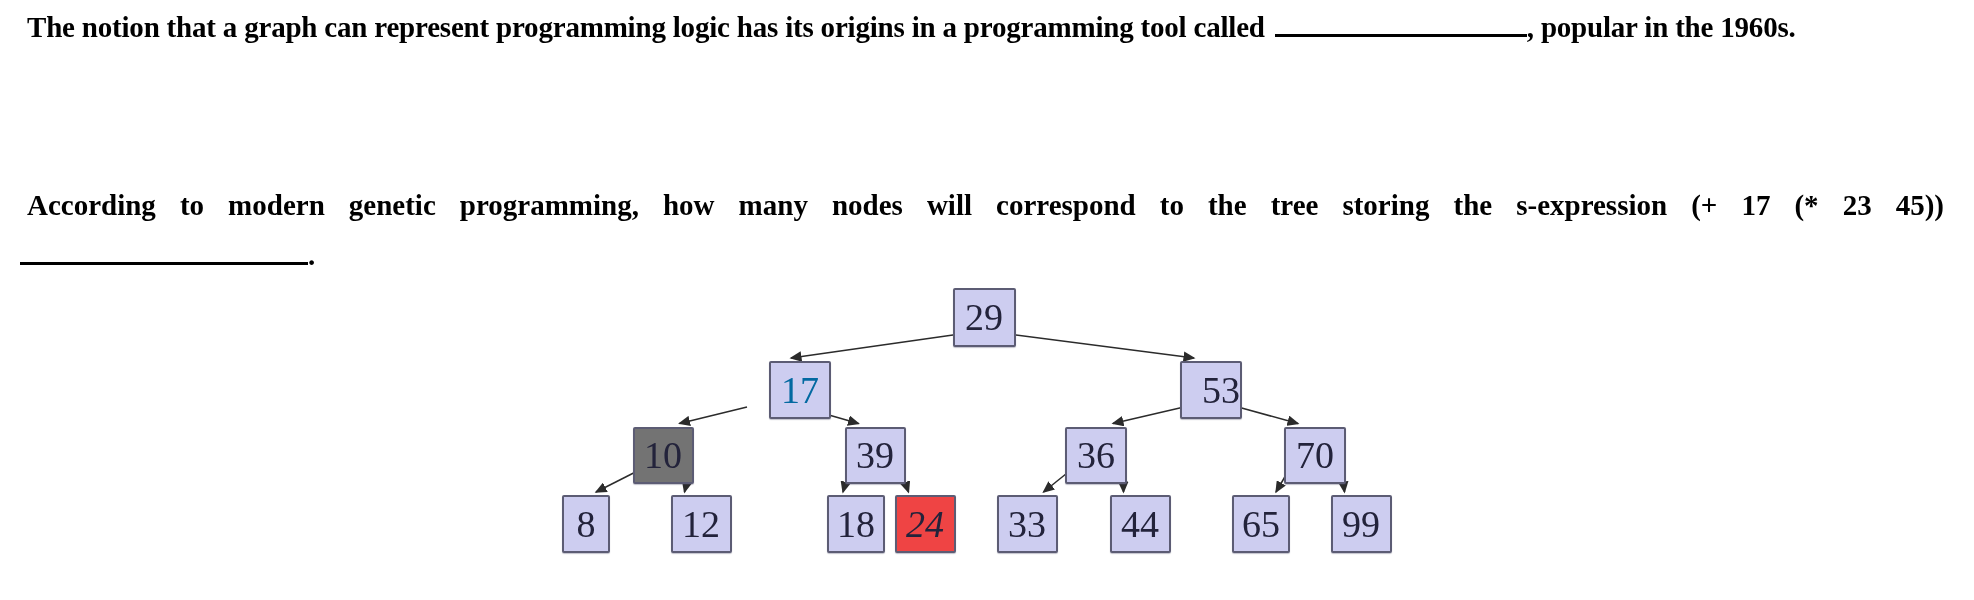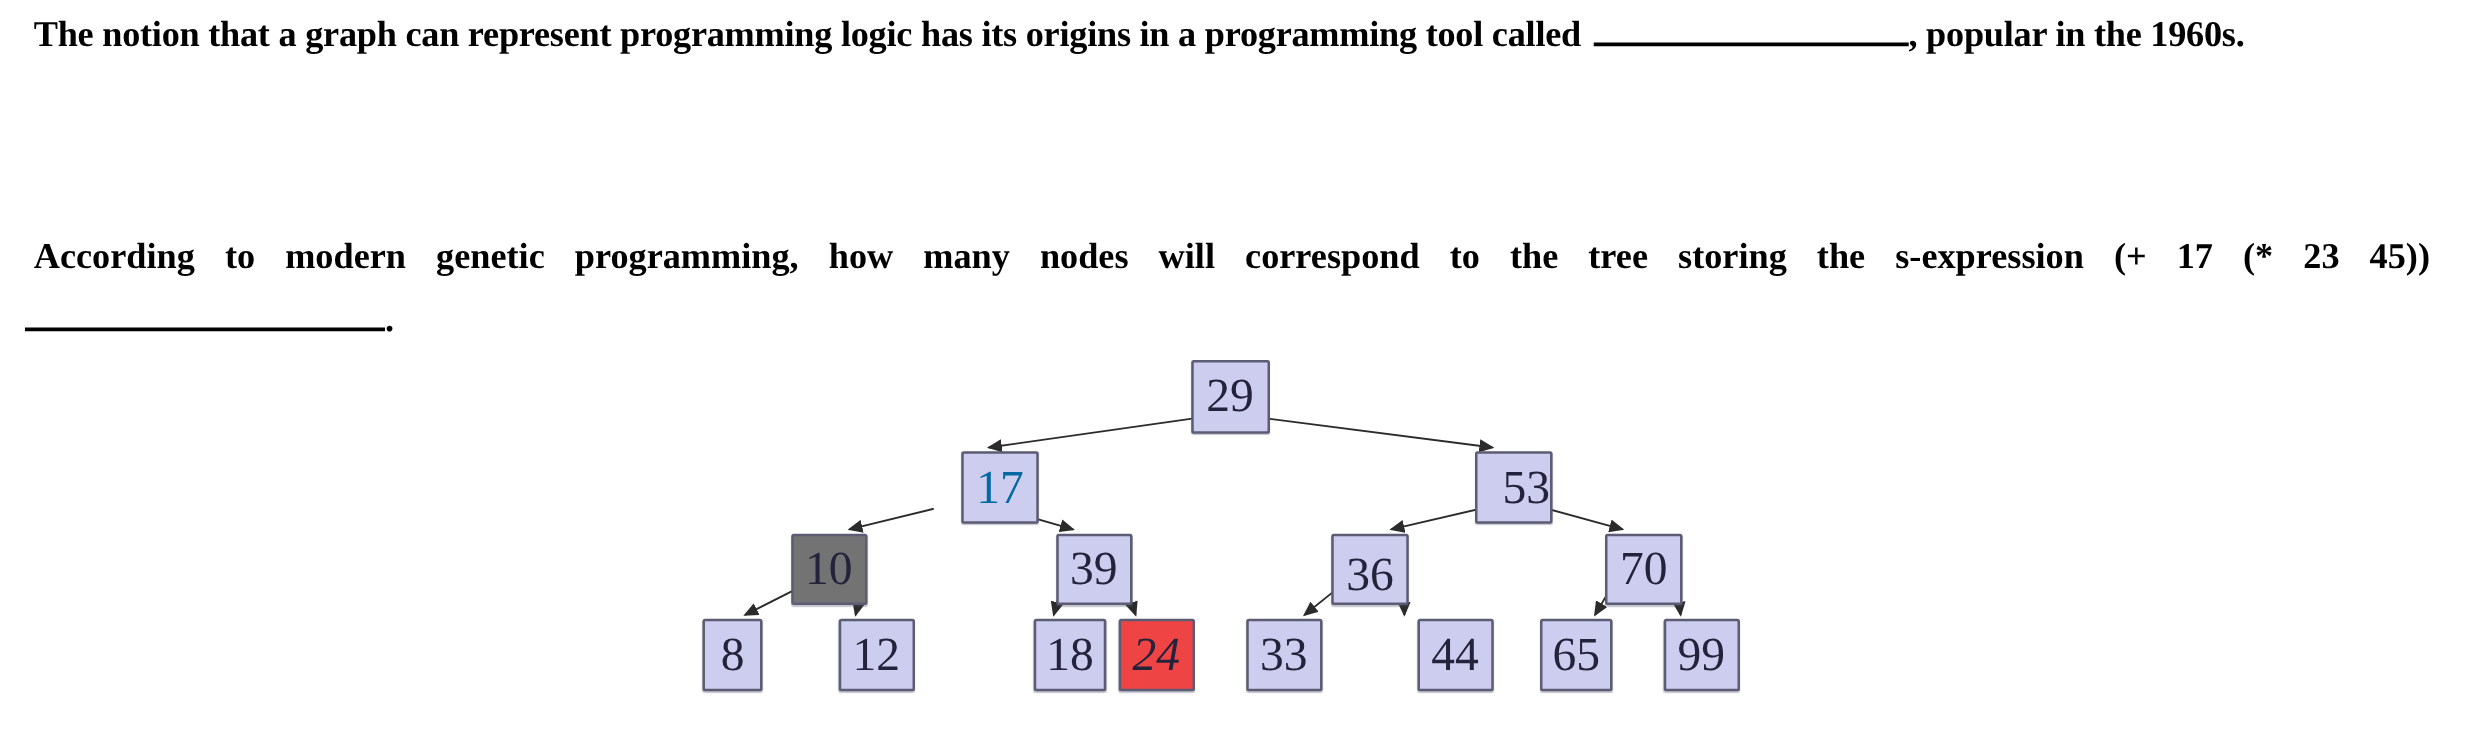--- a/index.html
+++ b/index.html
@@ -103,42 +103,42 @@
       </div>
       <div class="tnode" style="left: 1180px; top: 361px; width: 62px; height: 58px; background: rgb(205, 205, 240); border-color: rgb(92, 92, 116); color: rgb(35, 35, 59); justify-content: flex-end;">
         <span>53</span>
       </div>
       <div class="tnode" style="left: 632.5px; top: 426.5px; width: 61px; height: 57px; background: #737373; border-color: rgb(92, 92, 116); color: rgb(35, 35, 59);">
         <span>10</span>
       </div>
       <div class="tnode" style="left: 844.5px; top: 426.5px; width: 61px; height: 57px; background: rgb(205, 205, 240); border-color: rgb(92, 92, 116); color: rgb(35, 35, 59);">
         <span>39</span>
       </div>
-      <div class="tnode" style="left: 1065px; top: 426.5px; width: 62px; height: 57px; background: rgb(205, 205, 240); border-color: rgb(92, 92, 116); color: rgb(35, 35, 59); align-items: flex-end;">
+      <div class="tnode" style="left: 1065px; top: 426.5px; width: 62px; height: 57px; background: rgb(205, 205, 240); border-color: rgb(92, 92, 116); color: rgb(35, 35, 59);">
         <span>36</span>
       </div>
       <div class="tnode" style="left: 1284px; top: 426.5px; width: 62px; height: 57px; background: rgb(205, 205, 240); border-color: rgb(92, 92, 116); color: rgb(35, 35, 59);">
         <span>70</span>
       </div>
       <div class="tnode" style="left: 562px; top: 495px; width: 48px; height: 58px; background: rgb(205, 205, 240); border-color: rgb(92, 92, 116); color: rgb(35, 35, 59);">
         <span>8</span>
       </div>
       <div class="tnode" style="left: 670.5px; top: 495px; width: 61px; height: 58px; background: rgb(205, 205, 240); border-color: rgb(92, 92, 116); color: rgb(35, 35, 59);">
         <span>12</span>
       </div>
       <div class="tnode" style="left: 799px; top: 495px; width: 58px; height: 58px; background: rgb(205, 205, 240); border-color: rgb(92, 92, 116); color: rgb(35, 35, 59); margin-left: 28px;">
         <span>18</span>
       </div>
       <div class="tnode" style="left: 894.5px; top: 495px; width: 61px; height: 58px; background: #ef4444; border-color: rgb(92, 92, 116); color: rgb(35, 35, 59); font-style: italic;">
         <span>24</span>
       </div>
       <div class="tnode" style="left: 996.5px; top: 495px; width: 61px; height: 58px; background: rgb(205, 205, 240); border-color: rgb(92, 92, 116); color: rgb(35, 35, 59);">
         <span>33</span>
       </div>
-      <div class="tnode" style="left: 1109.5px; top: 495px; width: 61px; height: 58px; background: rgb(205, 205, 240); border-color: rgb(92, 92, 116); color: rgb(35, 35, 59); margin-left: 24px;">
+      <div class="tnode" style="left: 1109.5px; top: 495px; width: 61px; height: 58px; background: rgb(205, 205, 240); border-color: rgb(92, 92, 116); color: rgb(35, 35, 59);">
         <span>44</span>
       </div>
       <div class="tnode" style="left: 1232px; top: 495px; width: 58px; height: 58px; background: rgb(205, 205, 240); border-color: rgb(92, 92, 116); color: rgb(35, 35, 59);">
         <span>65</span>
       </div>
       <div class="tnode" style="left: 1330.5px; top: 495px; width: 61px; height: 58px; background: rgb(205, 205, 240); border-color: rgb(92, 92, 116); color: rgb(35, 35, 59);">
         <span>99</span>
       </div>
     </div>
 </div>

